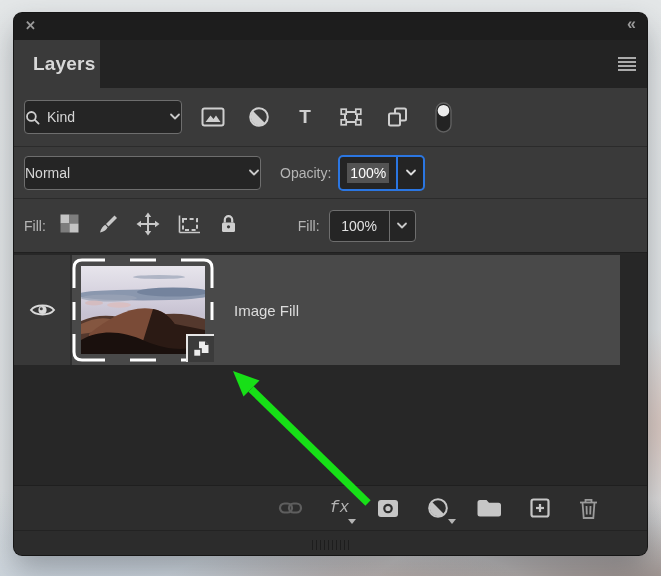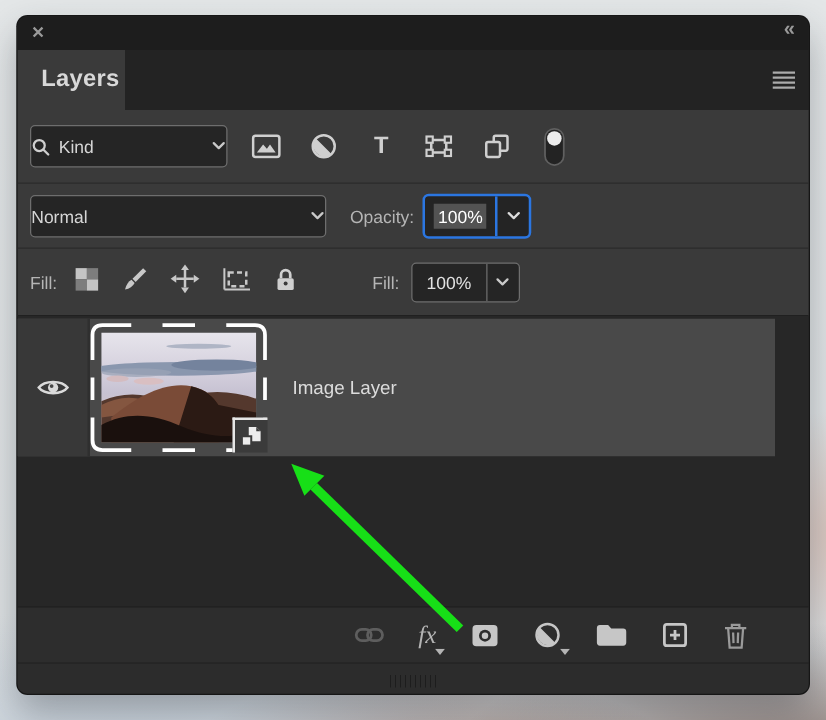--- a/index.html
+++ b/index.html
@@ -66,21 +66,21 @@
   .frame { position:absolute; left:0; top:0; }
   .so-badge { position:absolute; right:0; bottom:0; width:28px; height:28px; background:#3b3b3b;
               border-top:2px solid #e6e6e6; border-left:2px solid #e6e6e6;
               display:flex; align-items:center; justify-content:center; }
   .layer-name { align-self:center; margin-left:20px; color:#dcdcdc; font-size:15px; }
   
   .toolbar { position:absolute; left:0; top:472px; right:0; height:45px; background:#2d2d2d;
              border-top:1px solid #1f1f1f; display:flex; align-items:center;
              justify-content:flex-end; gap:27px; padding-right:48px; }
   .tbtn { position:relative; display:flex; align-items:center; justify-content:center; height:30px; }
-  .fx-label { font-family:Liberation Serif, serif; font-style:italic; font-size:20px; color:#b4b4b4; line-height:1; }
+  .fx-label { font-family:Liberation Mono, monospace; font-style:italic; font-size:16px; color:#b4b4b4; line-height:1; }
   .dd-tri { position:absolute; right:-7px; bottom:-1px; }
   
   .bottomstrip { position:absolute; left:0; top:517px; right:0; height:25px; background:#2c2c2c; border-top:1px solid #232323; }
   .grip { position:absolute; left:298px; top:9px; width:37px; height:10px;
           background:repeating-linear-gradient(90deg,#1d1d1d 0 1px, transparent 1px 4px); }
   
   .arrow-overlay { position:absolute; left:0; top:0; z-index:10; pointer-events:none; }
 </style>
 </head>
 <body>
@@ -290,21 +290,21 @@
           </g>
         </svg>
         <div class="so-badge">
           <svg width="18" height="18" viewBox="0 0 18 18">
             <path d="M7,1.5 h6 l3.5,3.5 v8 h-9.5 Z" fill="#ececec"></path>
             <path d="M13,1.5 L16.5,5 L13,5 Z" fill="#3b3b3b"></path>
             <rect x="1.5" y="9" width="7.5" height="7.5" fill="#ececec" stroke="#3b3b3b" stroke-width="1.6"></rect>
           </svg>
         </div>
       </div>
-      <span class="layer-name">Image Layer</span>
+      <span class="layer-name">Image Fill</span>
     </div>
   </div>
 
   <div class="toolbar">
     <span class="tbtn">
       <svg width="25" height="22" viewBox="0 0 25 22">
         <g fill="none" stroke="#5e5e5e" stroke-width="2.2">
           <rect x="2" y="6.5" width="12" height="9" rx="4.5"></rect>
           <rect x="11" y="6.5" width="12" height="9" rx="4.5"></rect>
         </g>

